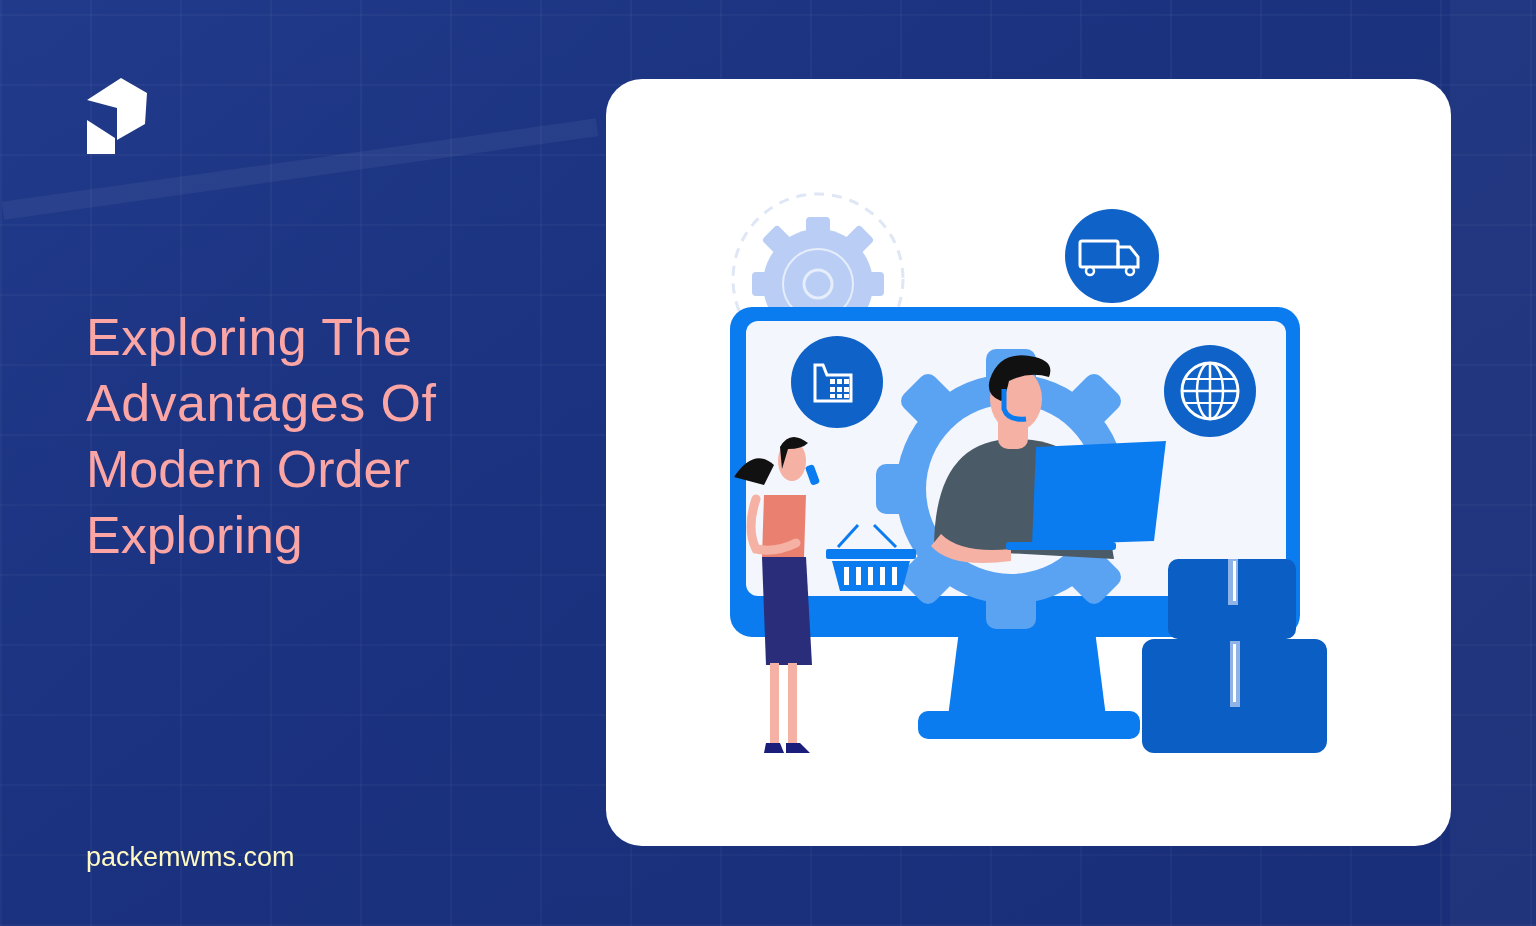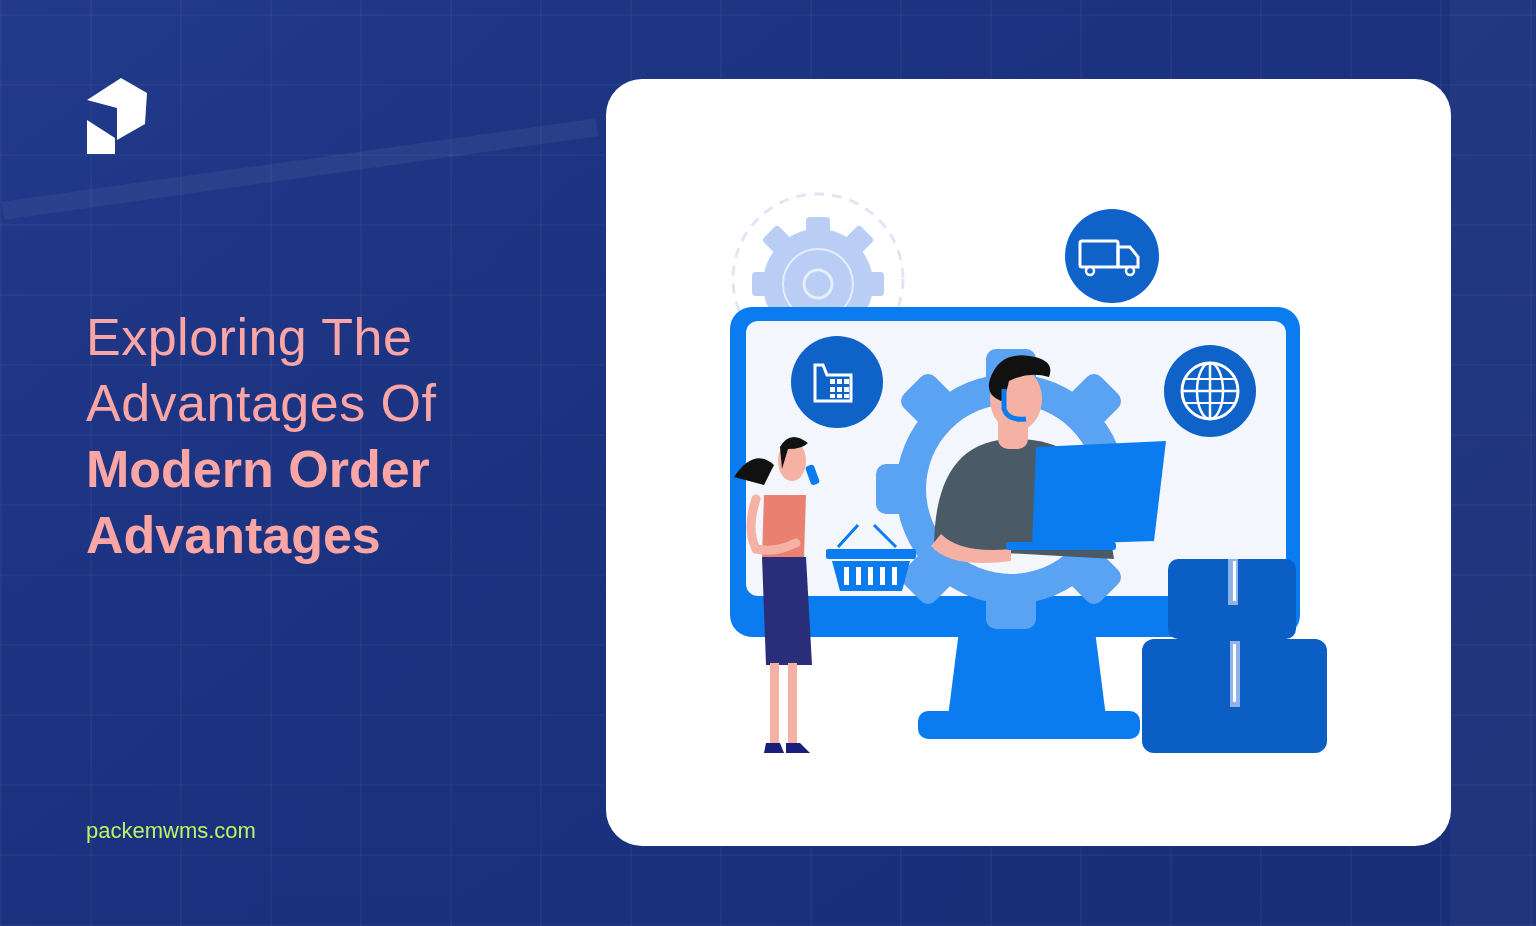--- a/index.html
+++ b/index.html
@@ -10,42 +10,42 @@
     background:
       linear-gradient(180deg, rgba(20,40,120,0.0) 0%, rgba(20,40,120,0.15) 100%),
       repeating-linear-gradient(90deg, rgba(255,255,255,0.035) 0 2px, transparent 2px 90px),
       repeating-linear-gradient(0deg, rgba(255,255,255,0.03) 0 2px, transparent 2px 70px),
       linear-gradient(135deg,#213a8a 0%,#1b3380 40%,#1a2f78 100%);}
   .beam{position:absolute;background:rgba(255,255,255,0.05);}
   .logo{position:absolute;left:85px;top:78px;width:62px;height:78px;}
   .headline{position:absolute;left:86px;top:304px;color:#fca5a5;}
   .headline .l{font-size:52px;line-height:66px;white-space:nowrap;}
   .headline .light{font-weight:300;letter-spacing:0.5px;}
-  .headline .bold{font-weight:700;}
-  .site{position:absolute;left:86px;top:818px;color:#bef264;font-size:22px;}
+  .headline .bold{font-weight:400;}
+  .site{position:absolute;left:86px;top:842px;color:#fef9c3;font-size:27px;}
   .card{position:absolute;left:606px;top:79px;width:845px;height:767px;background:#fff;border-radius:36px;}
   .illus{position:absolute;left:0;top:0;width:845px;height:767px;}
 </style>
 </head>
 <body>
 
 <div class="bg"></div>
 <div class="beam" style="left:0;top:160px;width:600px;height:18px;transform:rotate(-8deg);"></div>
 <div class="beam" style="left:1450px;top:0;width:90px;height:926px;background:rgba(255,255,255,0.03);"></div>
 
 <svg class="logo" viewBox="0 0 62 78">
   <polygon points="2,22 36,0 62,15 60,46 32,62 32,30" fill="#fff"></polygon>
   <polygon points="2,42 30,60 30,76 2,76" fill="#fff"></polygon>
 </svg>
 
 <div class="headline">
   <div class="l light">Exploring The</div>
   <div class="l light">Advantages Of</div>
   <div class="l bold">Modern Order</div>
-  <div class="l bold">Advantages</div>
+  <div class="l bold">Exploring</div>
 </div>
 
 <div class="site">packemwms.com</div>
 
 <div class="card">
   <svg class="illus" viewBox="0 0 845 767">
 
     <g>
       <circle cx="212" cy="200" r="85" fill="none" stroke="#dfe6f5" stroke-width="3" stroke-dasharray="10 8"></circle>
       <g fill="#b9cdf5">

